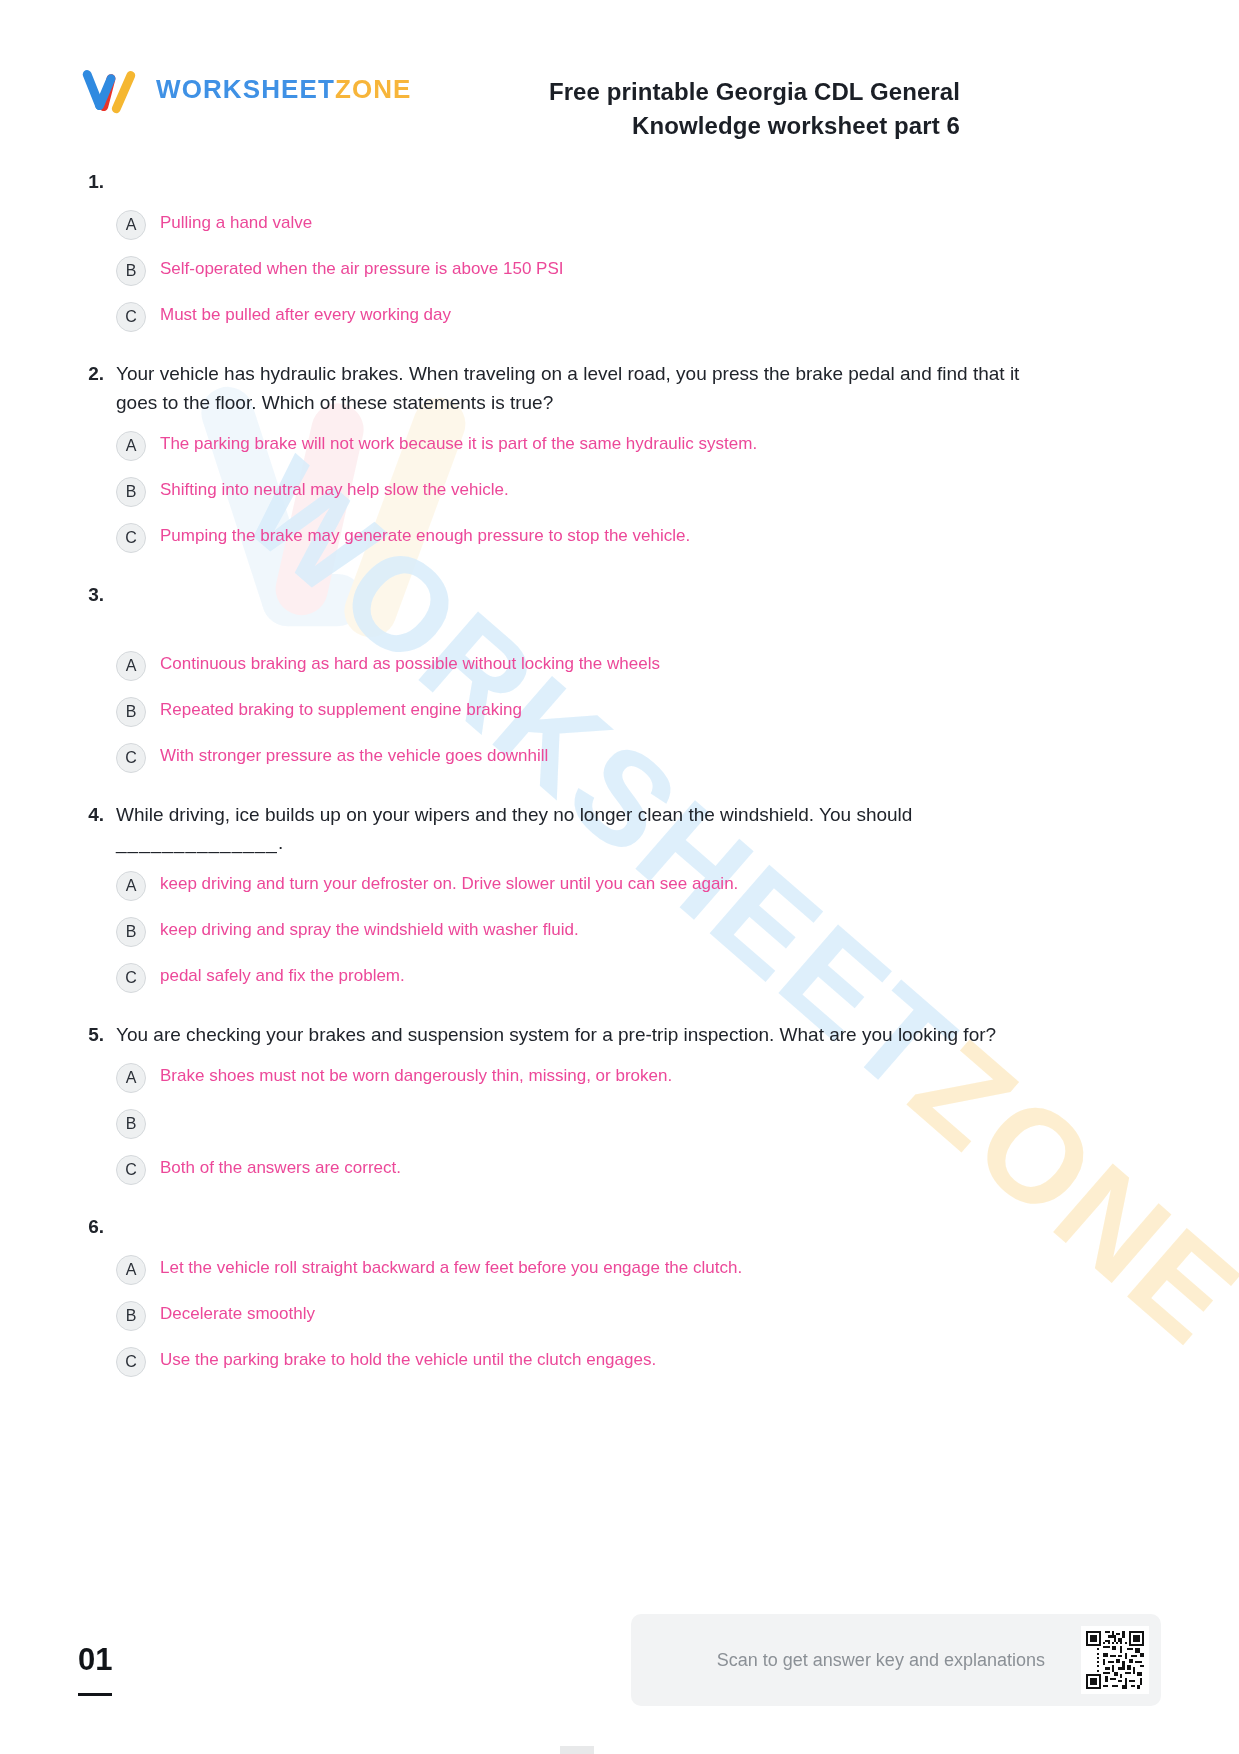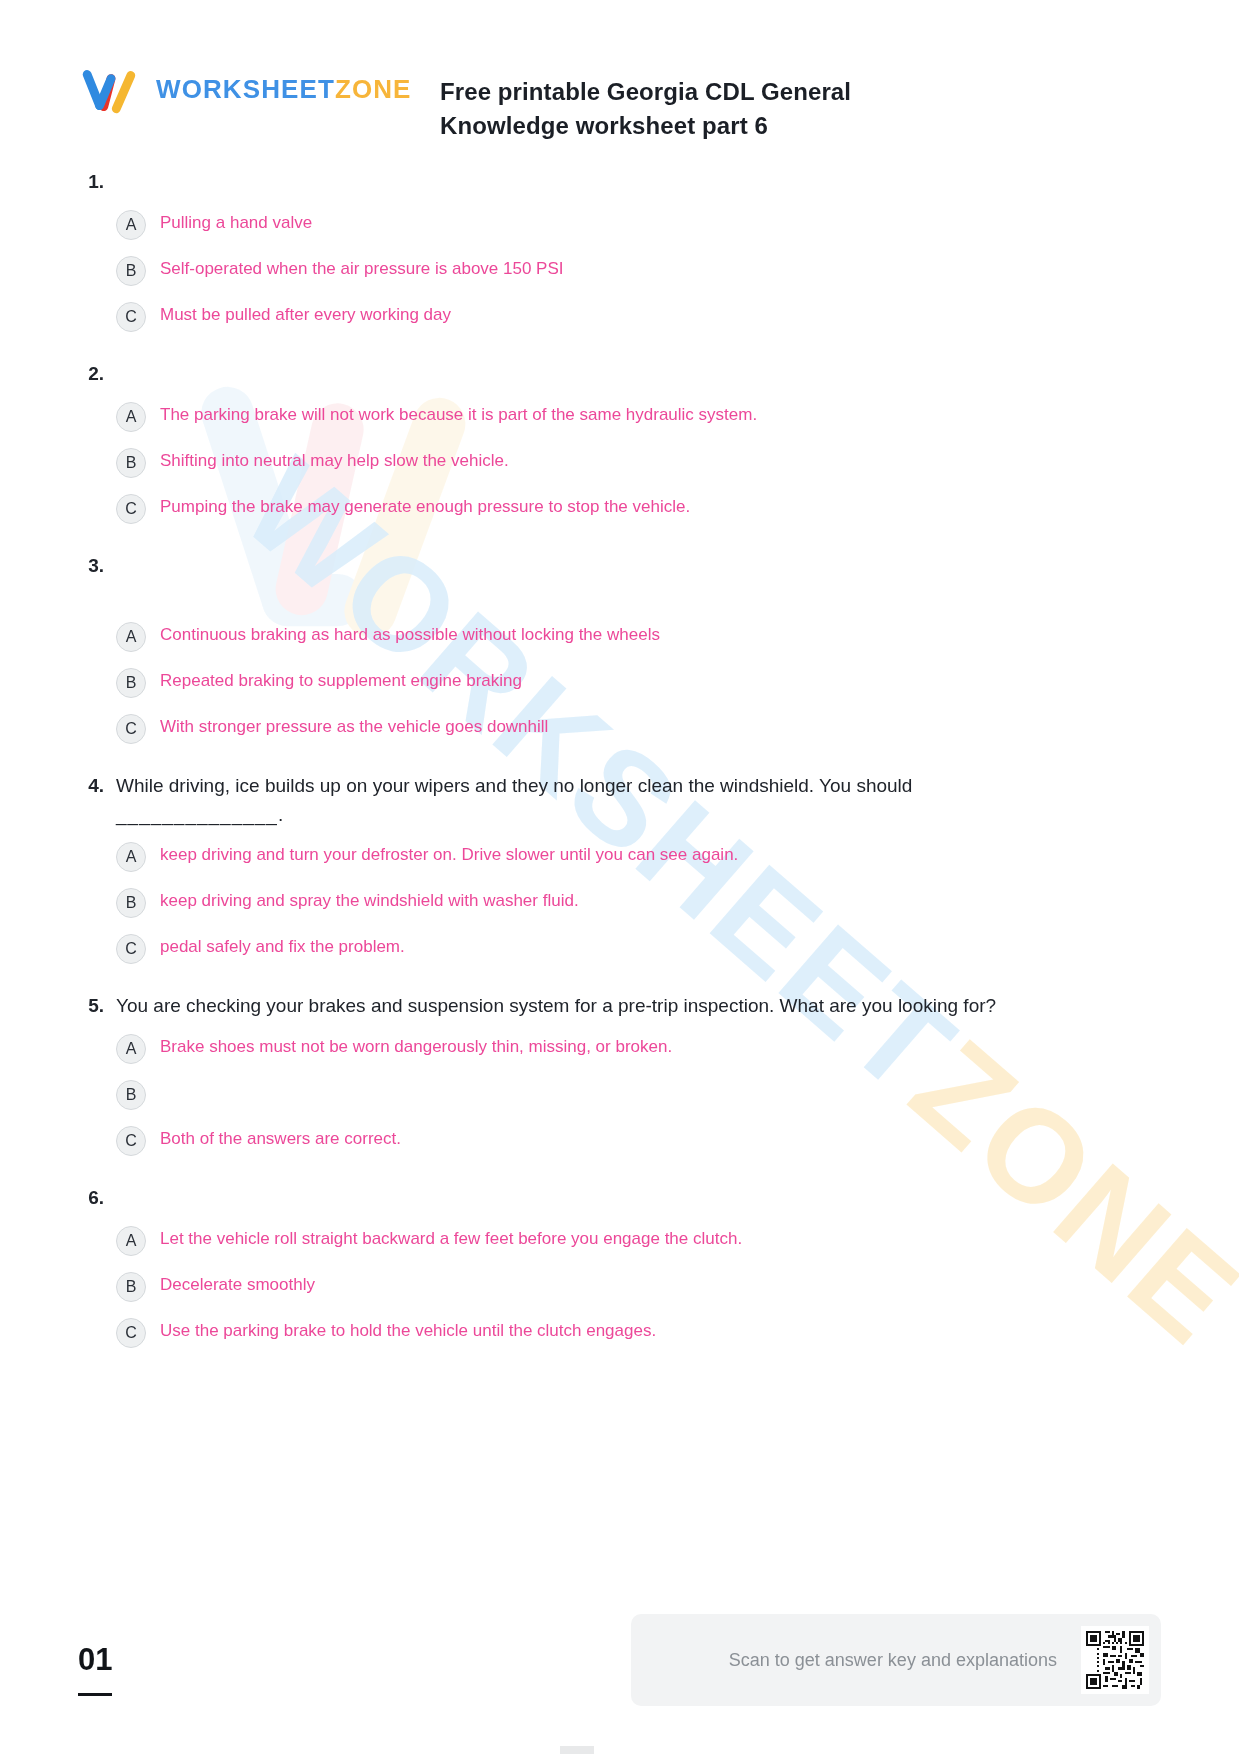--- a/index.html
+++ b/index.html
@@ -71,21 +71,21 @@
     letter-spacing: 1.1px;
   }
   #brand-wordmark .w-blue { color: #3f91e5; }
   #brand-wordmark .w-orange { color: #f7b53a; }
 
   #doc-title {
     position: absolute;
     left: 440px;
     top: 20px;
     width: 520px;
-    text-align: left;
+    text-align: right;
     font-size: 24px;
     font-weight: 700;
     line-height: 1.42;
     color: #1b1f26;
     letter-spacing: 0.1px;
   }
 
   
   #questions {
     position: absolute;
@@ -185,21 +185,21 @@
     border-radius: 10px;
     display: flex;
     align-items: center;
     justify-content: flex-end;
     box-sizing: border-box;
     padding-right: 12px;
   }
   #scan-label {
     font-size: 18px;
     color: #8b9096;
-    margin-right: 24px;
+    margin-right: 36px;
     white-space: nowrap;
   }
   #qr-code {
     width: 68px;
     height: 68px;
     background: #ffffff;
     padding: 3px;
     box-sizing: border-box;
     flex: 0 0 auto;
   }
@@ -269,20 +269,21 @@
         </div>
         <div class="option">
           <div class="opt-bubble">C</div>
           <div class="opt-text">Must be pulled after every working day</div>
         </div>
       </div>
     </div>
     <div class="question-block">
       <div class="q-head">
         <div class="q-num">2.</div>
+        <div class="q-text"><span>Your vehicle has hydraulic brakes. When traveling on a level road, you press the brake pedal and find that it goes to the floor. Which of these statements is true?</span></div>
       </div>
       <div class="options">
         <div class="option">
           <div class="opt-bubble">A</div>
           <div class="opt-text">The parking brake will not work because it is part of the same hydraulic system.</div>
         </div>
         <div class="option">
           <div class="opt-bubble">B</div>
           <div class="opt-text">Shifting into neutral may help slow the vehicle.</div>
         </div>

